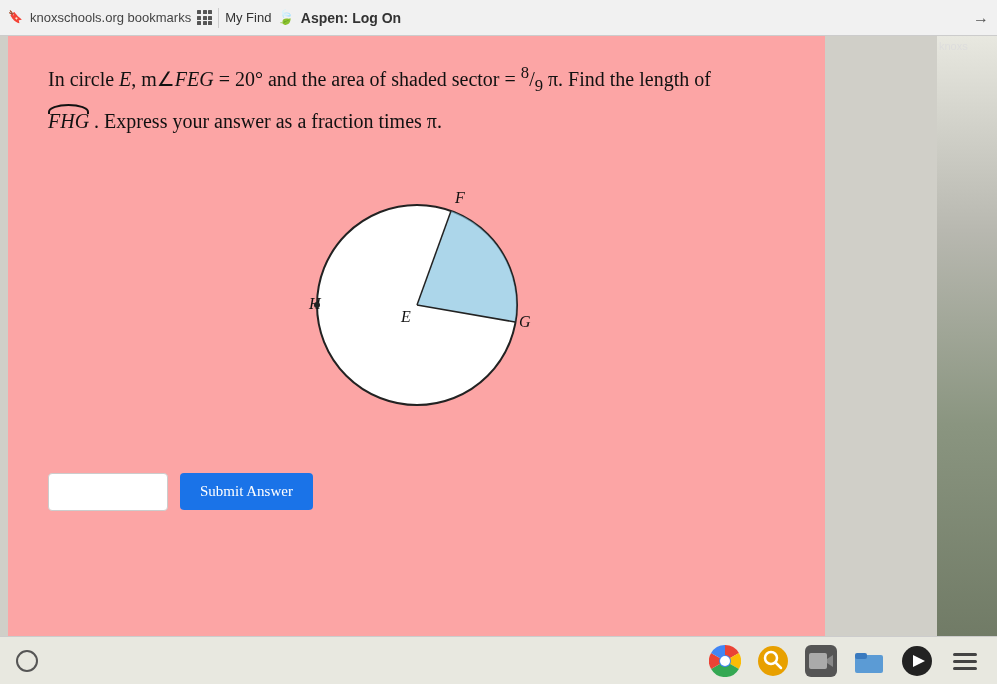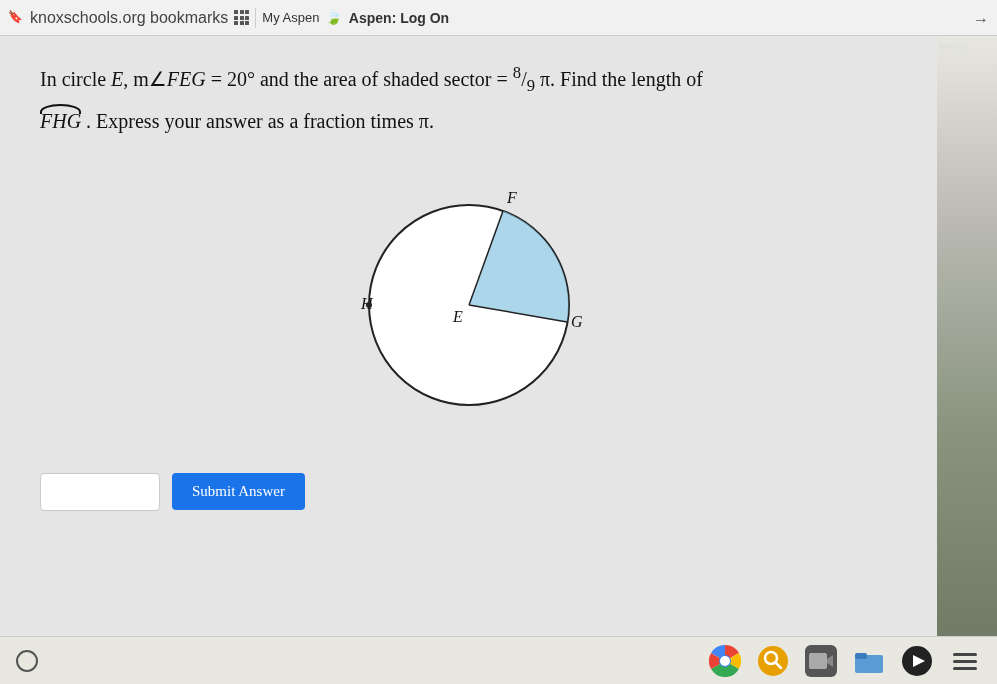--- a/index.html
+++ b/index.html
@@ -36,21 +36,21 @@
       width: 16px;
       height: 16px;
       display: inline-flex;
       align-items: center;
       justify-content: center;
       font-size: 12px;
     }
 
     .bookmark-text {
       font-family: Arial, sans-serif;
-      font-size: 16px;
+      font-size: 13px;
       color: #444;
     }
 
     .divider-bar {
       width: 1px;
       height: 20px;
       background: #ccc;
     }
 
     .apps-icon {
@@ -109,25 +109,25 @@
     .side-knoxs {
       font-family: Arial, sans-serif;
       font-size: 11px;
       color: #ddd;
       padding: 4px 2px;
     }
 
     
     .main-content {
       position: absolute;
-      left: 0;
+      left: 8px;
       top: 36px;
-      width: 937px;
+      width: 817px;
       height: 648px;
-      background: #e5e5e5;
+      background: #fca5a5;
       padding: 24px 40px;
     }
 
     
     .problem-text {
       font-size: 20px;
       line-height: 1.5;
       color: #111;
       margin-bottom: 4px;
     }
@@ -293,21 +293,21 @@
         <span></span>
         <span></span>
       <span></span>
         <span></span>
         <span></span>
       <span></span>
         <span></span>
         <span></span>
     </div>
     <div class="divider-bar"></div>
-    <span class="my-apps-label">My Aspen</span>
+    <span class="my-apps-label">My Find</span>
     <span class="aspen-leaf">🍃</span>
     <span class="aspen-label">Aspen: Log On</span>
   </div>
   <div class="browser-bar-right">
     <span class="forward-btn">→</span>
   </div>
 </div>
 
 <div class="side-strip">
   <span class="side-knoxs">knoxs</span>

